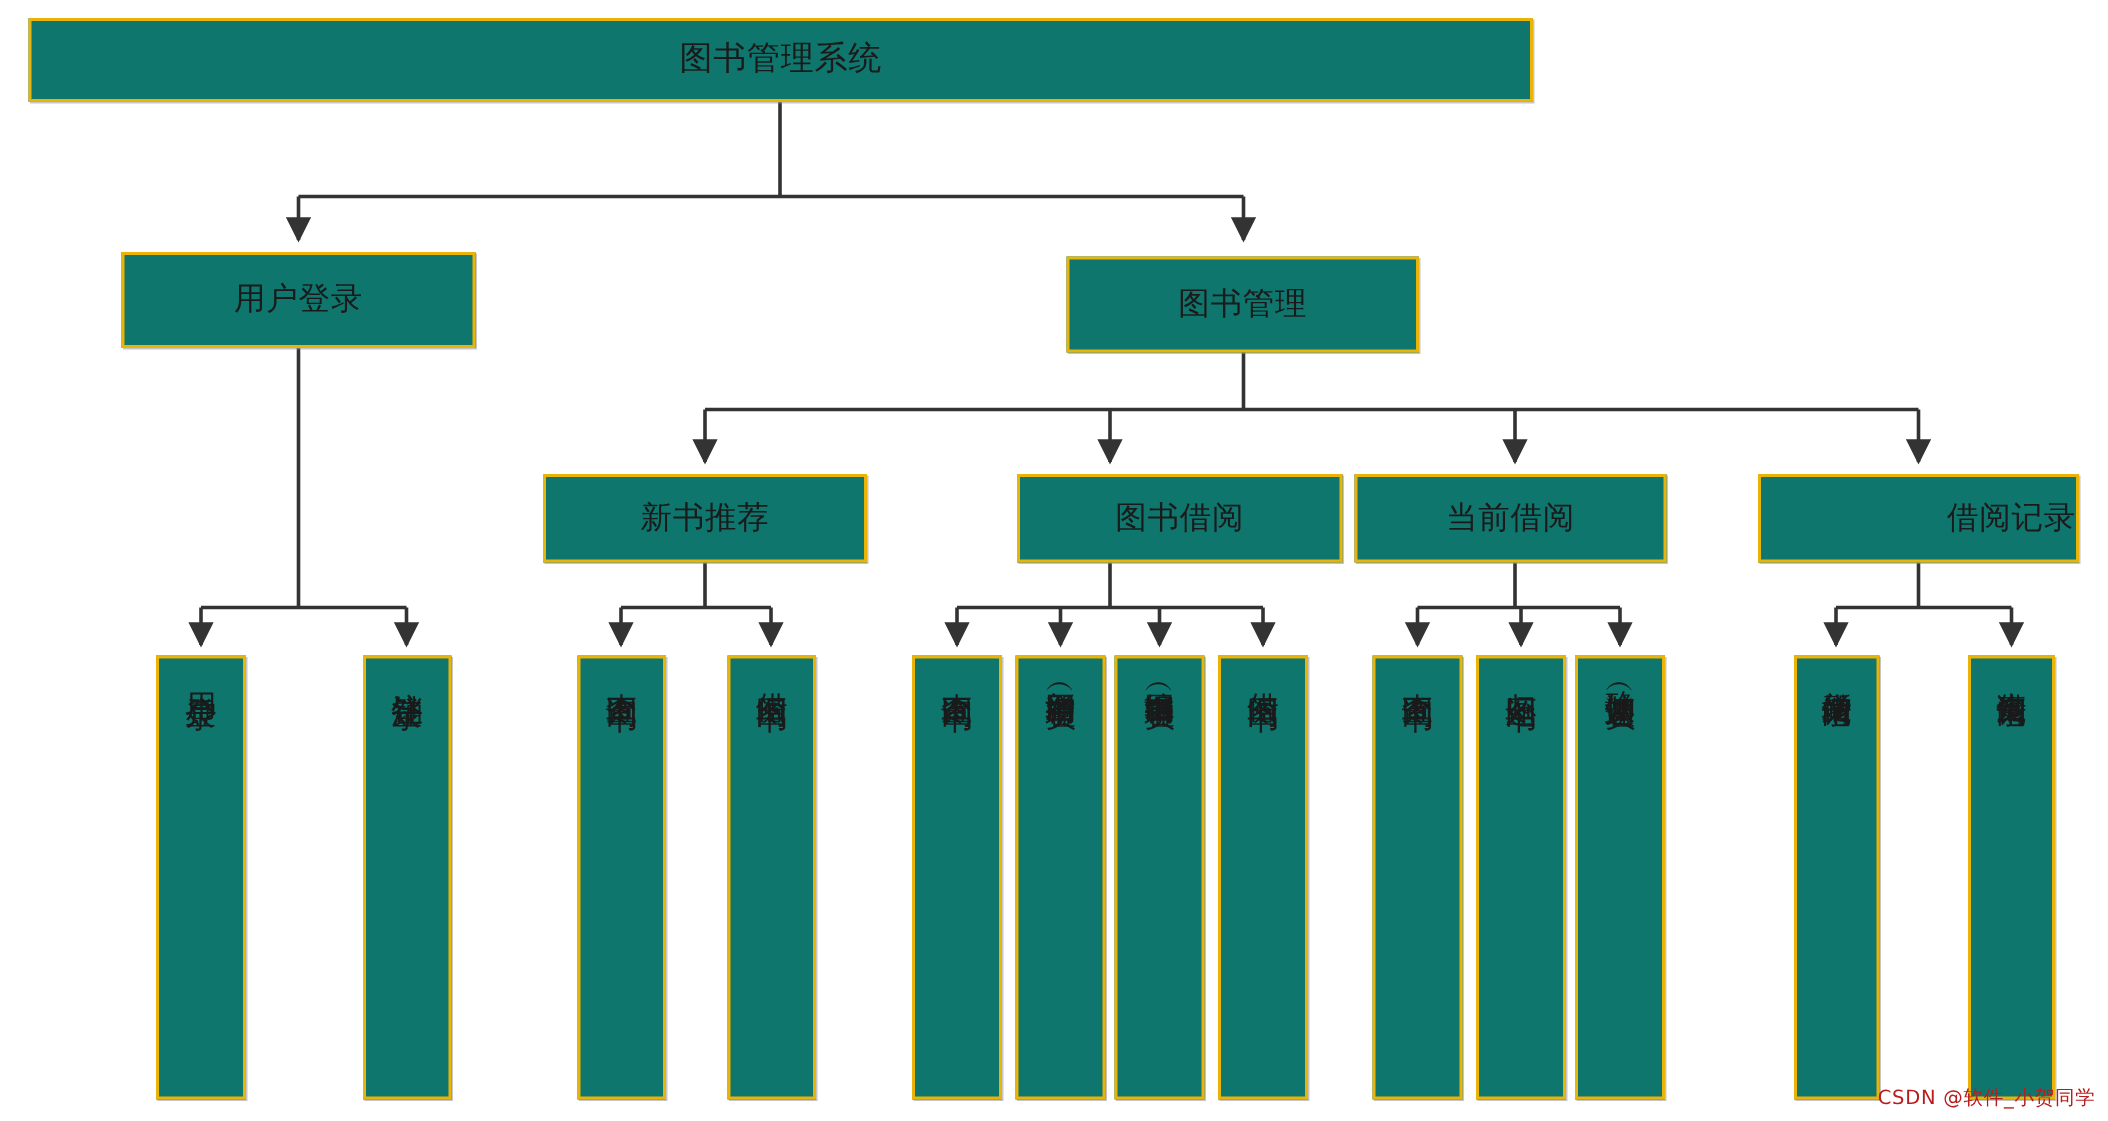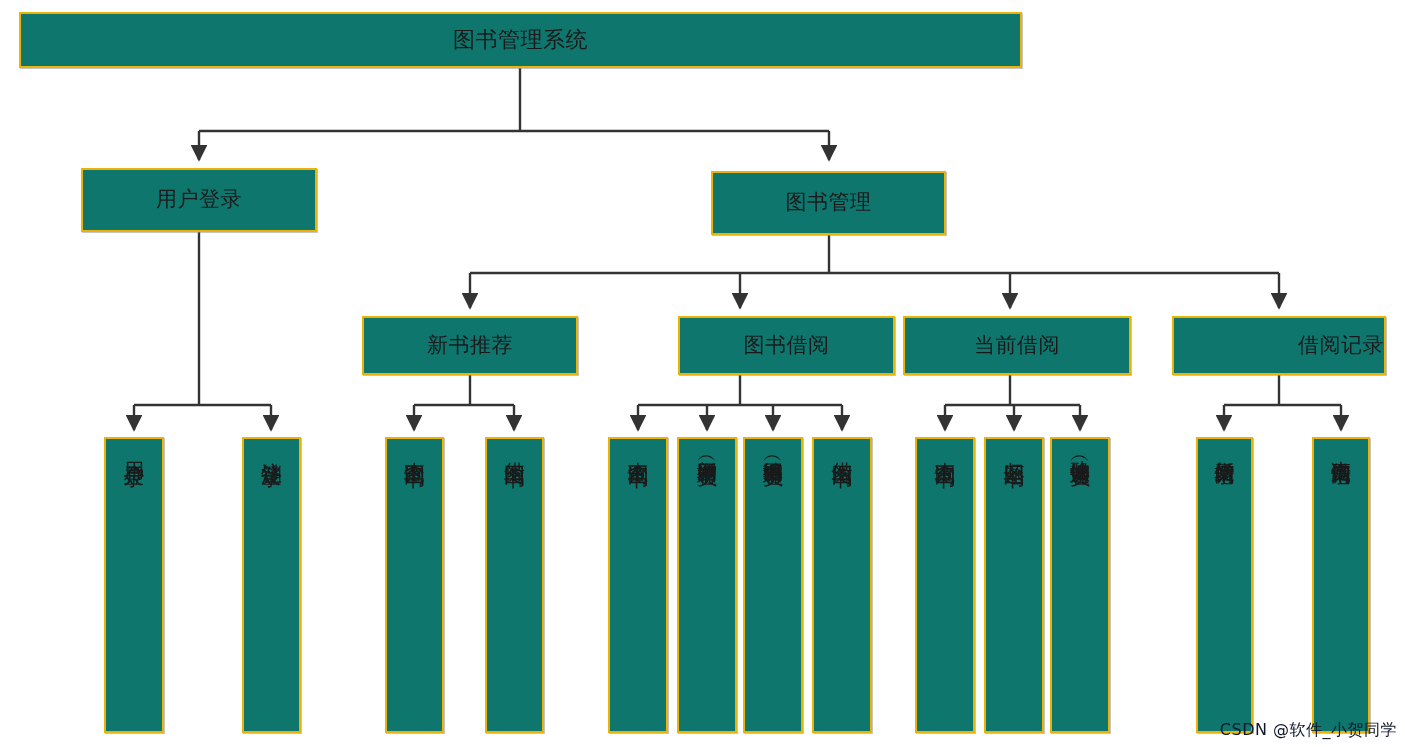--- a/index.html
+++ b/index.html
@@ -67,22 +67,22 @@
     white-space: nowrap;
   }
   .node.v.tall .label {
     font-size: 20px;
     letter-spacing: 1px;
   }
   #watermark {
     position: absolute;
     right: 8px;
     bottom: 6px;
-    font-size: 16px;
-    color: #0f172a;
+    font-size: 13px;
+    color: #b91c1c;
     letter-spacing: 0.5px;
     white-space: nowrap;
     user-select: none;
   }
 </style>
 </head>
 <body>
 
 <div id="canvas">
 
@@ -146,21 +146,21 @@
   <div class="node h" style="left:711px; top:160px; width:235px; height:64px;margin-top:11px;">
     <span class="label">图书管理</span>
   </div>
 
   <div class="node h" style="left:362px; top:316px; width:216px; height:59px;">
     <span class="label">新书推荐</span>
   </div>
   <div class="node h" style="left:632px; top:316px; width:217px; height:59px;margin-left:46px;">
     <span class="label">图书借阅</span>
   </div>
-  <div class="node h" style="left:903px; top:316px; width:228px; height:59px;">
+  <div class="node h" style="left:903px; top:316px; width:208px; height:59px;">
     <span class="label">当前借阅</span>
   </div>
   <div class="node h" style="left:1172px; top:316px; width:214px; height:59px;justify-content:flex-end;">
     <span class="label">借阅记录</span>
   </div>
 
   <div class="node v" style="left:104px; top:437px; width:60px; height:296px;">
     <span class="label">用户登录</span>
   </div>
   <div class="node v" style="left:242px; top:437px; width:59px; height:296px;">

